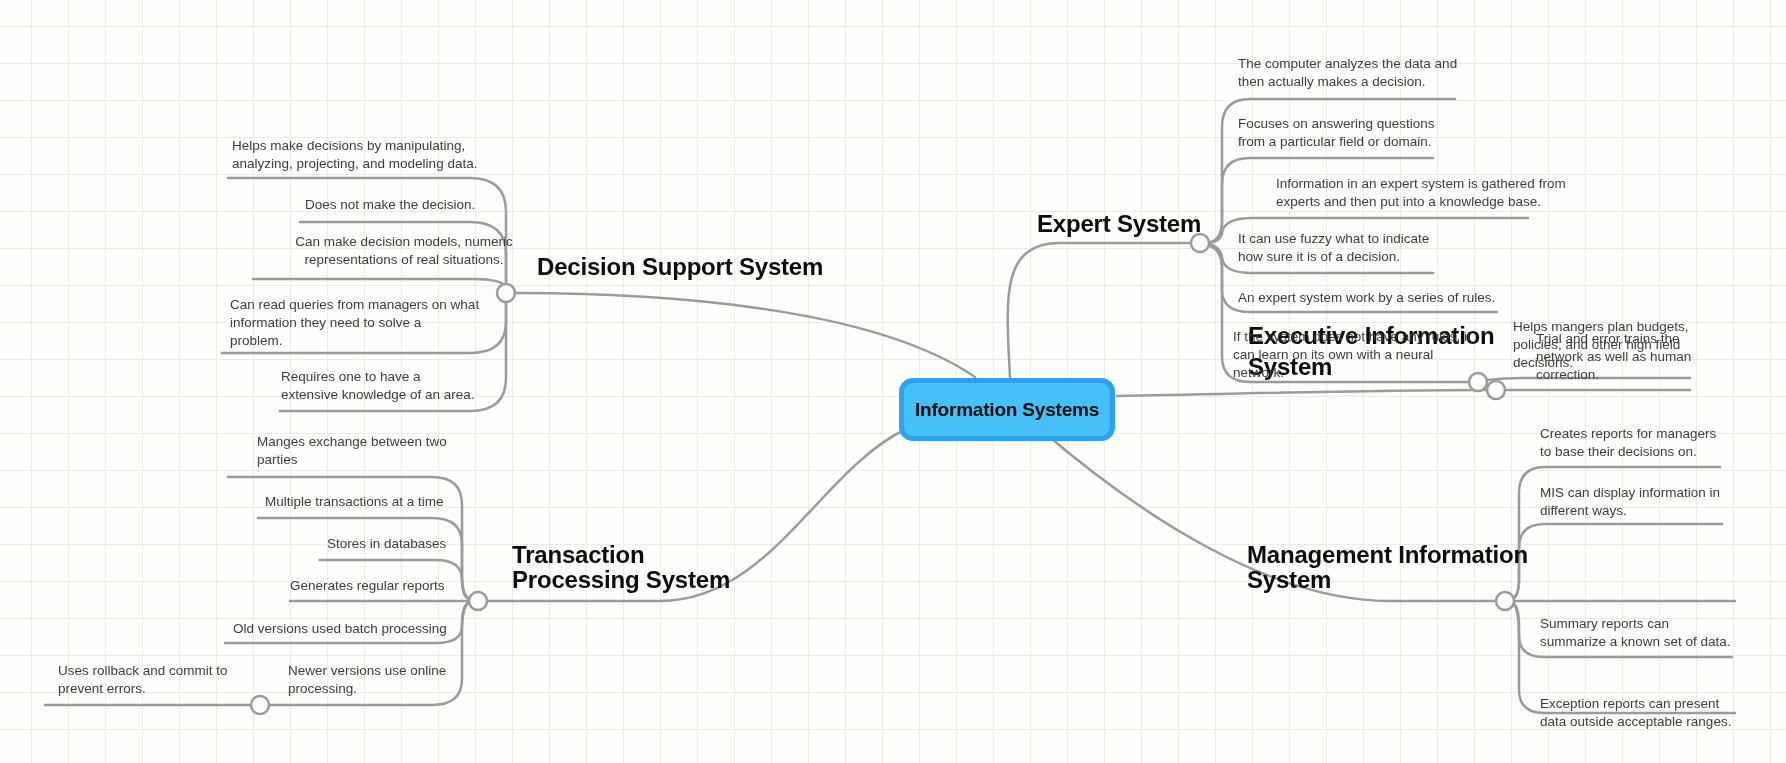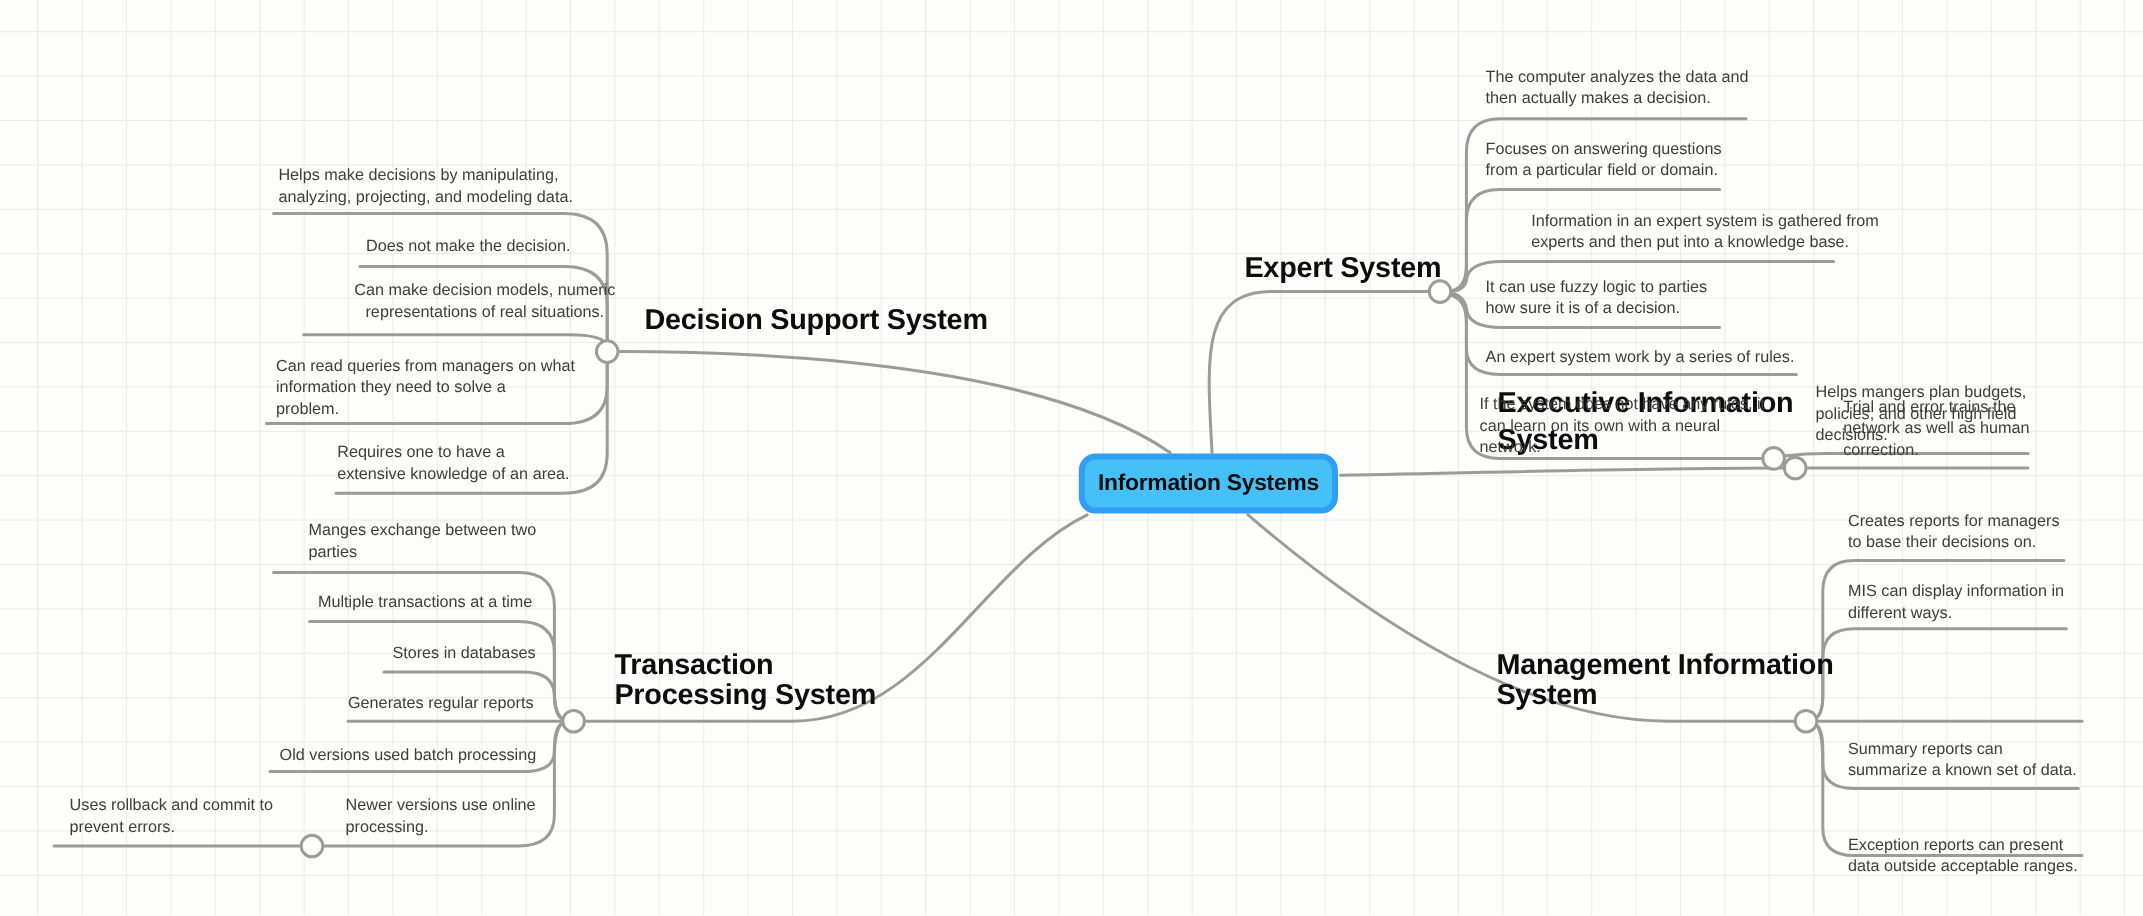--- a/index.html
+++ b/index.html
@@ -45,21 +45,21 @@
     font-weight: bold;
     font-size: 24px;
     line-height: 25px;
     color: #0d0d0d;
     white-space: pre-line;
     letter-spacing: -0.2px;
   }
   .center-node {
     position: absolute;
     left: 899px; top: 378px;
-    width: 216px; height: 50px;
+    width: 216px; height: 63px;
     box-sizing: border-box;
     background: #45c1f7;
     border: 5px solid #2e9ff2;
     border-radius: 14px;
     display: flex;
     align-items: center;
     justify-content: center;
     font-weight: bold;
     font-size: 19px;
     color: #0a0a0a;
@@ -149,21 +149,21 @@
 processing.</div>
   <div class="leaf" style="left:58px; top:662px;">Uses rollback and commit to
 prevent errors.</div>
 
   <div class="leaf" style="left:1238px; top:55px;">The computer analyzes the data and
 then actually makes a decision.</div>
   <div class="leaf" style="left:1238px; top:115px;">Focuses on answering questions
 from a particular field or domain.</div>
   <div class="leaf" style="left:1252px; top:175px;margin-left:24px;">Information in an expert system is gathered from
 experts and then put into a knowledge base.</div>
-  <div class="leaf" style="left:1238px; top:230px;">It can use fuzzy logic to parties
+  <div class="leaf" style="left:1238px; top:230px;">It can use fuzzy what to indicate
 how sure it is of a decision.</div>
   <div class="leaf" style="left:1238px; top:289px;">An expert system work by a series of rules.</div>
   <div class="leaf" style="left:1233px; top:328px;">If the system does not have any rules, it
 can learn on its own with a neural
 network.</div>
   <div class="leaf" style="left:1536px; top:330px;">Trial and error trains the
 network as well as human
 correction.</div>
 
   <div class="leaf" style="left:1513px; top:318px;">Helps mangers plan budgets,

